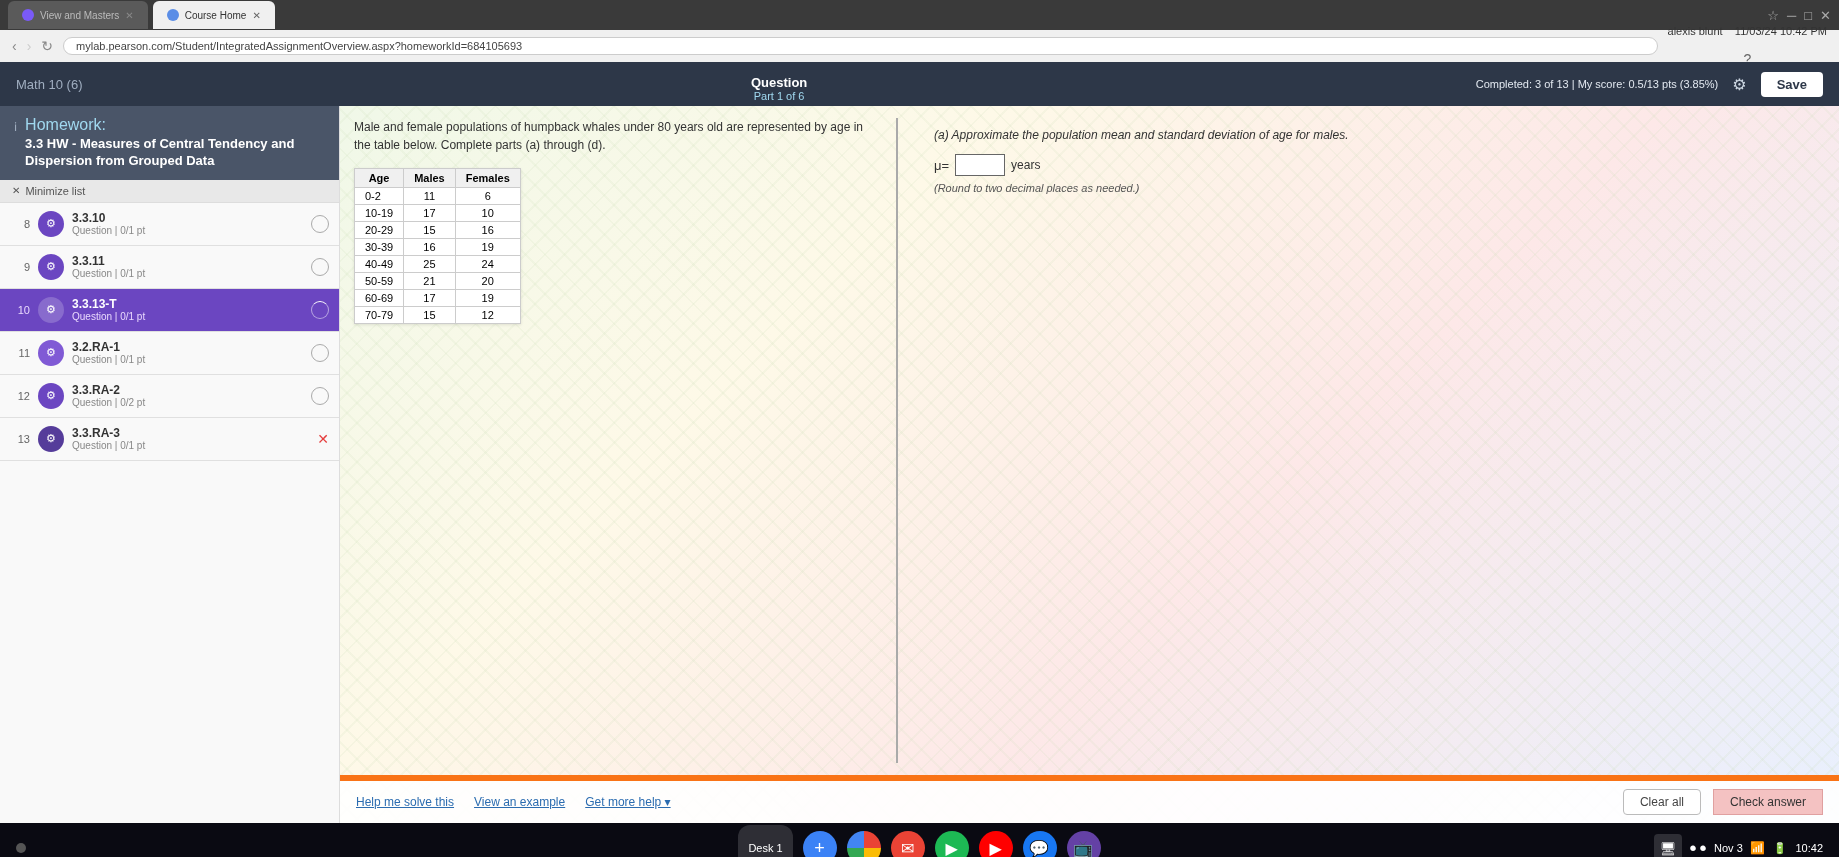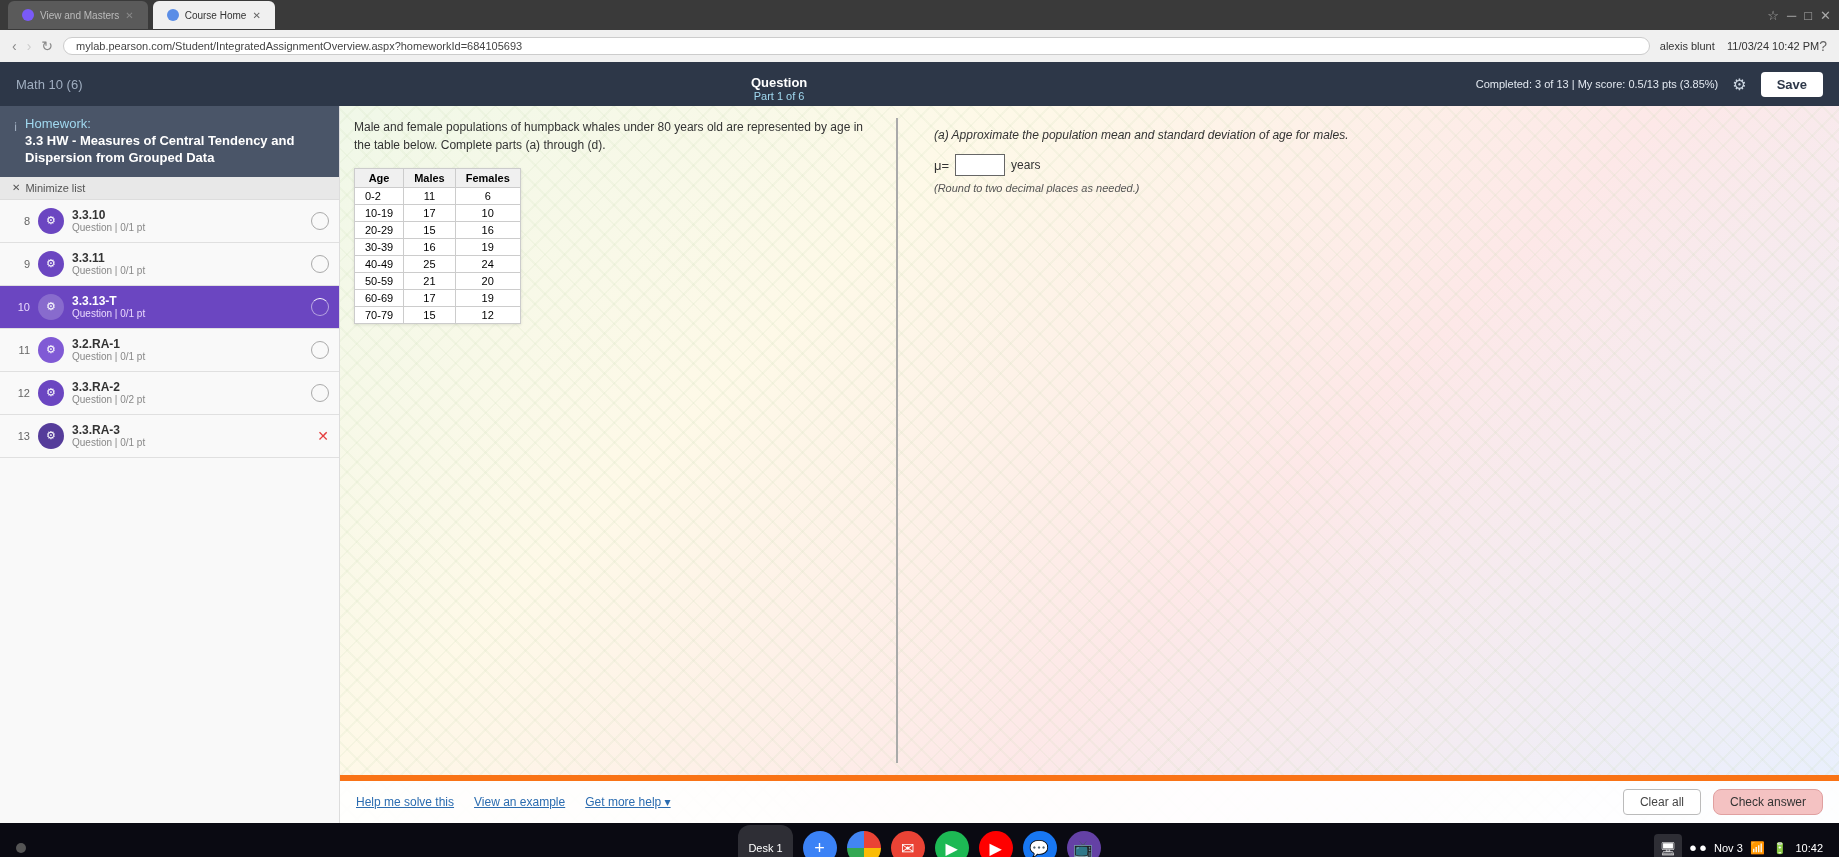--- a/index.html
+++ b/index.html
@@ -61,21 +61,23 @@
       background: white;
       border: 1px solid #ccc;
       border-radius: 14px;
       padding: 3px 14px;
       font-size: 12px;
       color: #444;
     }
     .browser-actions {
       display: flex;
       align-items: center;
+      gap: 14px;
       margin-left: auto;
+      flex-direction: column;
     }
     .user-info {
       font-size: 11px;
       color: #333;
       white-space: nowrap;
     }
 
     
     .app-container {
       background: #eab308;
@@ -424,21 +426,21 @@
       border: 1px solid #bbb;
       border-radius: 4px;
       padding: 5px 16px;
       font-size: 12px;
       cursor: pointer;
       color: #444;
     }
     .check-btn {
       background: #f4c2c2;
       border: 1px solid #e0a0a0;
-      border-radius: 8px;
+      border-radius: 0;
       padding: 5px 16px;
       font-size: 12px;
       cursor: pointer;
       color: #333;
     }
 
     
     .taskbar {
       height: 50px;
       background: rgba(0,0,0,0.6);
@@ -550,21 +552,21 @@
       <button class="save-btn">Save</button>
     </div>
   </div>
 
   <div class="content-area">
 
     <div class="sidebar">
       <div class="homework-header">
         <span style="color:#a0aec0; font-size:12px; margin-top:2px;">ℹ</span>
         <div>
-          <div style="font-size:13px; color:#a0d8ef; margin-bottom:2px;">Homework:</div>
+          <div style="font-size:16px; color:#a0d8ef; margin-bottom:2px;">Homework:</div>
           <div class="homework-title">3.3 HW - Measures of Central Tendency and Dispersion from Grouped Data</div>
         </div>
       </div>
 
       <div class="minimize-bar">
         <span style="font-size:10px;">✕</span>
         <span>Minimize list</span>
       </div>
 
       <div class="question-list">

